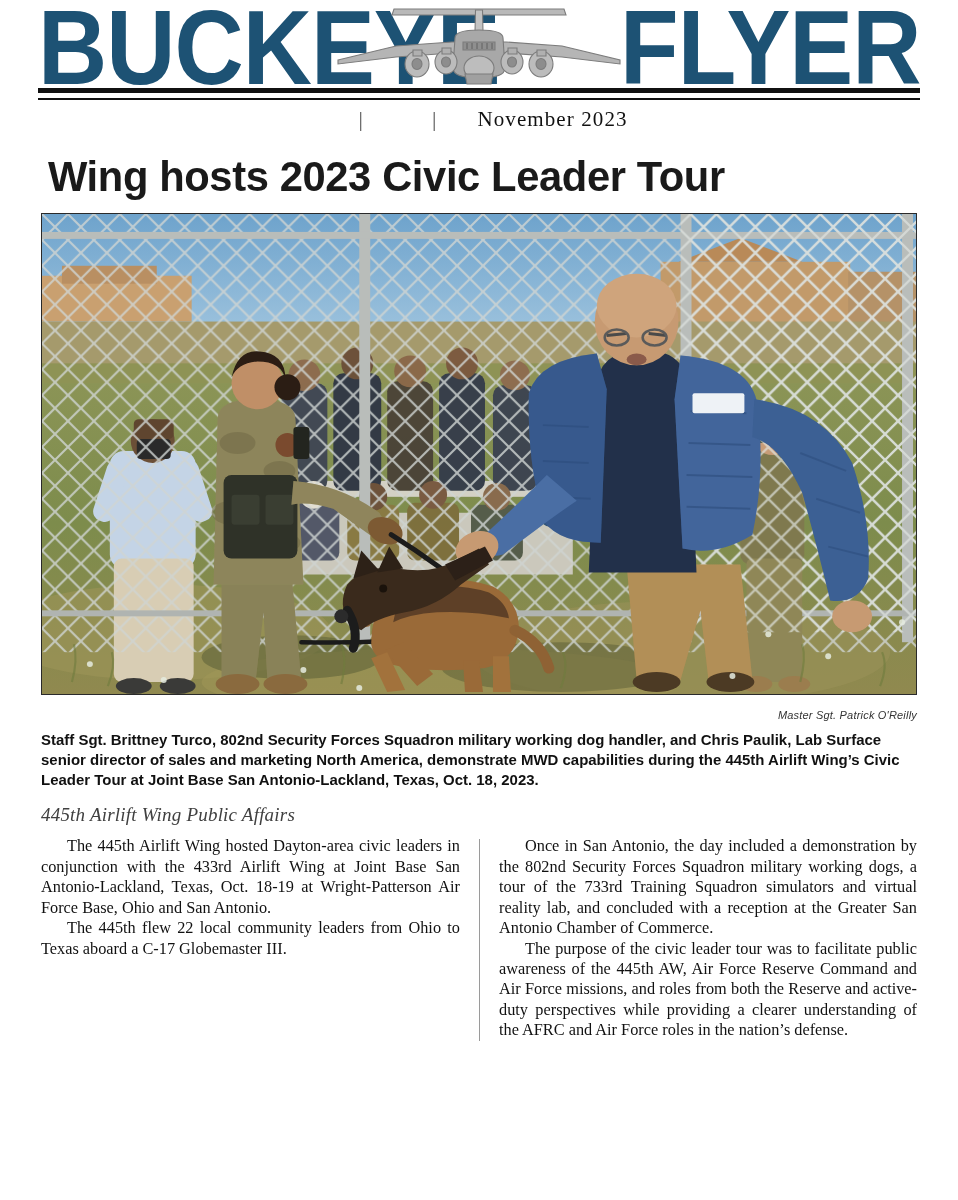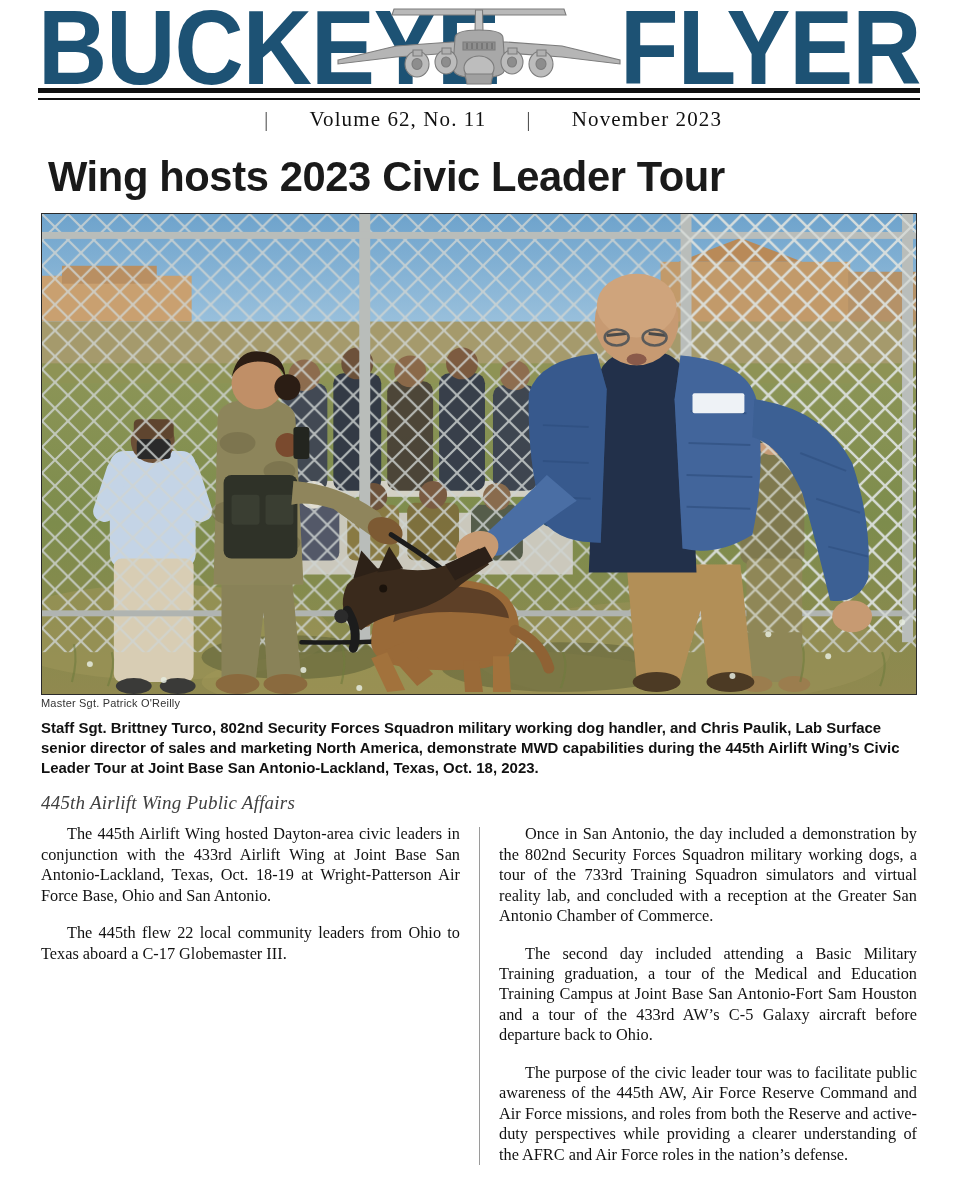--- a/index.html
+++ b/index.html
@@ -111,26 +111,27 @@
     width: 876px;
     height: 482px;
     border: 1.5px solid #2a2a2a;
     position: relative;
     overflow: hidden;
     background: #7e8e58;
   }
   .photo-frame svg { position:absolute; inset:0; width:100%; height:100%; display:block; }
 
   .photo-credit {
-    margin: 2px 41px 0 41px;
-    text-align: left;
+    margin: 14px 41px 0 41px;
+    text-align: right;
     font-family: "Liberation Sans", sans-serif;
     font-size: 11px;
     color: #333;
     letter-spacing: 0.2px;
+    font-style: italic;
   }
 
   
   .caption {
     margin: 9px 41px 0 41px;
     font-family: "Liberation Sans Narrow", "Liberation Sans", sans-serif;
     font-weight: 700;
     font-size: 15.2px;
     line-height: 1.33;
     color: #111;
@@ -160,21 +161,21 @@
     font-family: "Liberation Serif", "DejaVu Serif", serif;
     font-size: 16.3px;
     line-height: 1.255;
     text-align: justify;
     color: #111;
     hyphens: manual;
   }
   .col.left { padding-right: 19px; }
   .col.right { padding-left: 20px; }
   .col p { margin: 0; text-indent: 26px; }
-  .col p + p { margin-top: 17px; }
+  .col p + p { margin-top: 0; }
   .col-rule {
     position: absolute;
     left: 438px;
     top: 3px;
     bottom: 0;
     width: 1px;
     background: #9a9a9a;
   }
 </style>
 </head>
@@ -230,21 +231,20 @@
         </g>
       </svg>
     </div>
 
     <div class="rule-thick"></div>
     <div class="rule-thin"></div>
   </div>
 
   <div class="dateline">
     <span class="sep">|</span>
-    <span class="seg">Volume 62, No. 11</span>
     <span class="sep">|</span>
     <span class="seg">November 2023</span>
   </div>
 
   <h1 class="headline">Wing hosts 2023 Civic Leader Tour</h1>
 
   <div class="photo-frame">
     <svg viewBox="0 0 876 482" preserveAspectRatio="none" xmlns="http://www.w3.org/2000/svg">
       <defs>
         <linearGradient id="sky" x1="0" y1="0" x2="0" y2="1">
@@ -502,18 +502,17 @@
   <div class="byline">445th Airlift Wing Public Affairs</div>
 
   <div class="cols">
     <div class="col left" id="col-left">
         <p>The 445th Airlift Wing hosted Dayton-area civic leaders in conjunction with the 433rd Airlift Wing at Joint Base San Antonio-Lackland, Texas, Oct. 18-19 at Wright-Patterson Air Force Base, Ohio and San Antonio.</p>
         <p>The 445th flew 22 local community leaders from Ohio to Texas aboard a C-17 Globemaster III.</p>
       </div>
     <div class="col-rule"></div>
     <div class="col right" id="col-right">
         <p>Once in San Antonio, the day included a demonstration by the 802nd Security Forces Squadron military working dogs, a tour of the 733rd Training Squadron simulators and virtual reality lab, and concluded with a reception at the Greater San Antonio Chamber of Commerce.</p>
-        <p>The second day included attending a Basic Military Training graduation, a tour of the Medical and Education Training Campus at Joint Base San Antonio-Fort Sam Houston and a tour of the 433rd AW’s C-5 Galaxy aircraft before departure back to Ohio.</p>
         <p>The purpose of the civic leader tour was to facilitate public awareness of the 445th AW, Air Force Reserve Command and Air Force missions, and roles from both the Reserve and active-duty perspectives while providing a clearer understanding of the AFRC and Air Force roles in the nation’s defense.</p>
       </div>
   </div>
 
 </div>
 
 </body></html>

